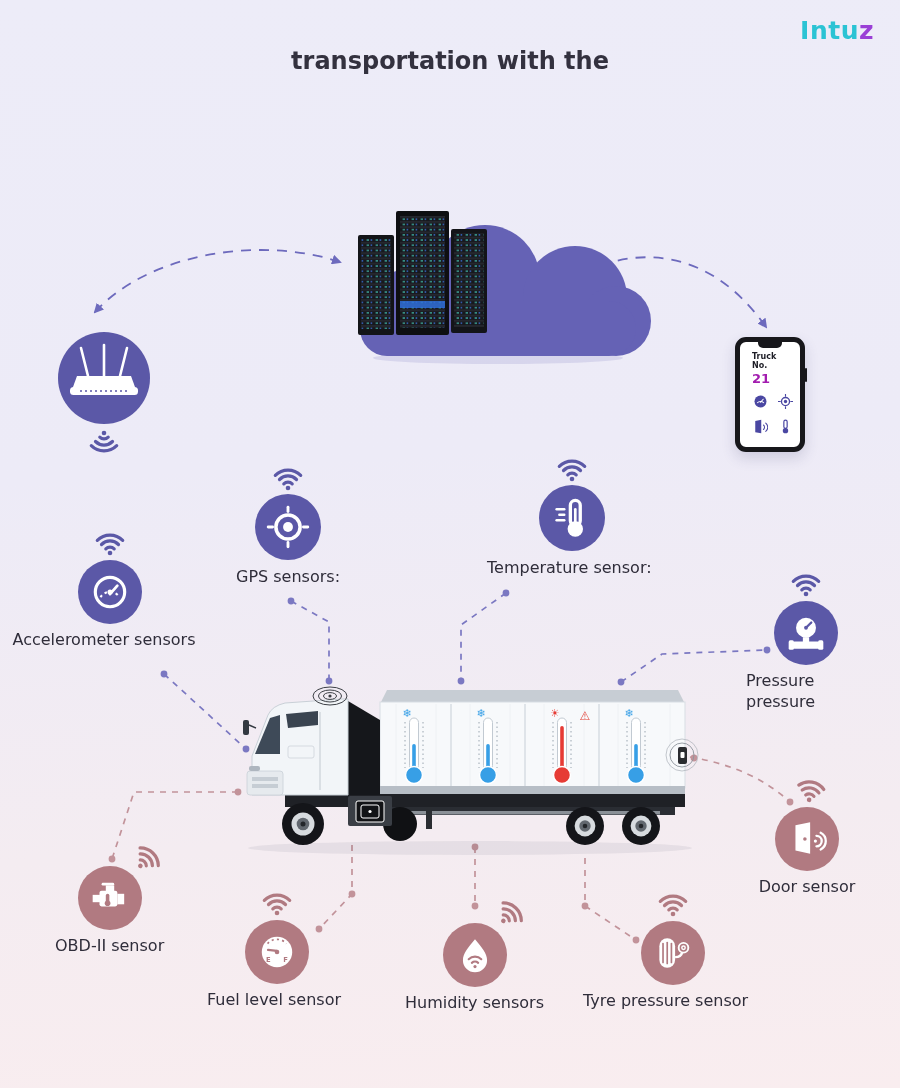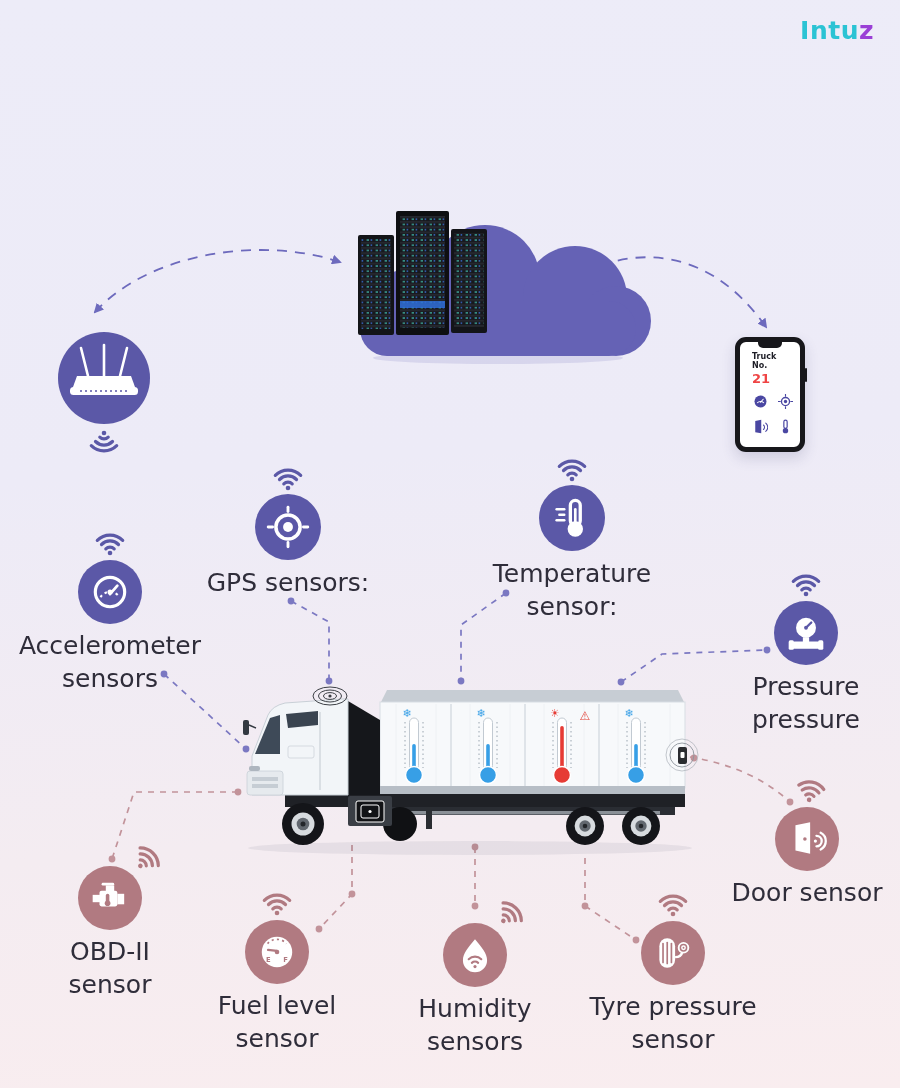--- a/index.html
+++ b/index.html
@@ -26,34 +26,34 @@
     background:#5b58a7;transform:translate(-50%,-50%);
     display:flex;align-items:center;justify-content:center;}
   #router-node .down-arcs{position:absolute;left:0;top:50px;transform:translate(-50%,0) rotate(180deg);color:#5b58a7;}
   
   #phone{position:absolute;left:735px;top:337px;width:60px;height:105px;z-index:3;
     background:#fff;border:5px solid #17171b;border-radius:11px;box-shadow:0 6px 14px rgba(60,60,110,.18);}
   #phone .notch{position:absolute;left:50%;top:-1px;transform:translateX(-50%);width:24px;height:7px;background:#17171b;border-radius:0 0 5px 5px;}
   #phone .side-btn{position:absolute;right:-7px;top:26px;width:2.5px;height:14px;background:#17171b;border-radius:2px;}
   #phone .screen{position:absolute;inset:0;padding:10px 6px 4px 12px;}
   #phone .truck-label{font-size:8px;font-weight:700;color:#1d1d26;}
-  #phone .truck-number{font-size:13px;font-weight:800;color:#ef4444;margin-top:1px;}
+  #phone .truck-number{font-size:13px;font-weight:800;color:#a21caf;margin-top:1px;}
   #phone .icon-grid{display:grid;grid-template-columns:1fr 1fr;gap:10px 8px;margin-top:8px;justify-items:center;}
   
   .node{position:absolute;z-index:3;}
   .node .circle{position:absolute;width:64px;height:64px;border-radius:50%;transform:translate(-50%,-50%);
     display:flex;align-items:center;justify-content:center;}
   .node.big .circle{width:66px;height:66px;}
   .node.purple .circle{background:#5b58a7;}
   .node.mauve  .circle{background:#b17a81;}
   .node.purple{color:#5b58a7;}
   .node.mauve{color:#b17a81;}
   .node .wifi{position:absolute;left:0;top:-66px;transform:translate(-50%,0);}
   .node .label{position:absolute;left:0;top:38px;transform:translateX(-50%);
-    text-align:center;font-size:25px;font-weight:500;color:#2f2d3a;line-height:1.3;}
+    font-size:16px;font-weight:500;color:#2f2d3a;line-height:1.3;}
   .nowrap{white-space:nowrap;}
   #node-gps{left:288px;top:527px;}   #node-gps .label{top:40px;}
   #node-temp{left:572px;top:518px;}  #node-temp .label{top:40px;width:170px;}
   #node-accel{left:110px;top:592px;} #node-accel .label{width:195px;}
   #node-pressure{left:806px;top:633px;} #node-pressure .label{width:120px;}
   #node-door{left:807px;top:839px;}  #node-door .wifi{left:4px;transform:translate(-50%,0) rotate(10deg);}
   #node-obd{left:110px;top:898px;}   #node-obd .wifi{left:38px;top:-56px;transform:translate(-50%,0) rotate(44deg);} #node-obd .label{width:110px;}
   #node-fuel{left:277px;top:952px;}  #node-fuel .label{width:140px;}
   #node-humidity{left:475px;top:955px;} #node-humidity .wifi{left:36px;top:-58px;transform:translate(-50%,0) rotate(44deg);} #node-humidity .label{width:140px;}
   #node-tyre{left:673px;top:953px;}  #node-tyre .label{width:180px;}
@@ -91,20 +91,21 @@
   </defs>
 </svg>
 
 <div id="canvas">
 
   <div id="logo">
     <span class="lg-main">Intu</span><span class="lg-z">z</span>
   </div>
 
   <div id="title">
+    <div class="t-line">transportation with the</div>
   </div>
 
   <svg id="connectors" width="900" height="1088" viewBox="0 0 900 1088">
     <path class="flow" d="M 95 312 C 150 252 262 236 340 262" marker-start="url(#arrp)" marker-end="url(#arrp)"></path>
     <path class="flow" d="M 568 281 C 636 240 712 250 766 327" marker-start="url(#arrp)" marker-end="url(#arrp)"></path>
     <g class="pc">
       <path d="M 164 674 L 246 749"></path>
         <circle cx="164" cy="674" r="3.4"></circle>
         <circle cx="246" cy="749" r="3.4"></circle>
       <path d="M 291 601 L 329 622 L 329 681"></path>

